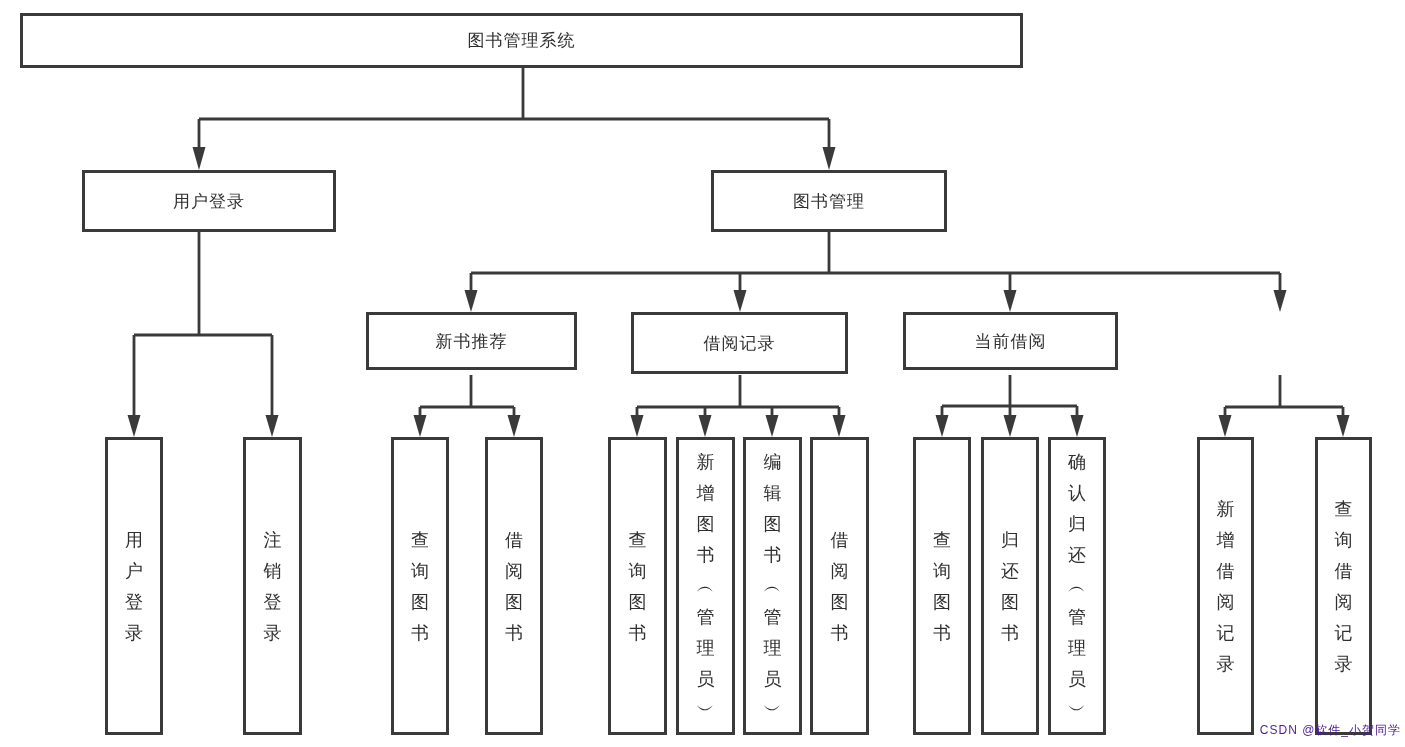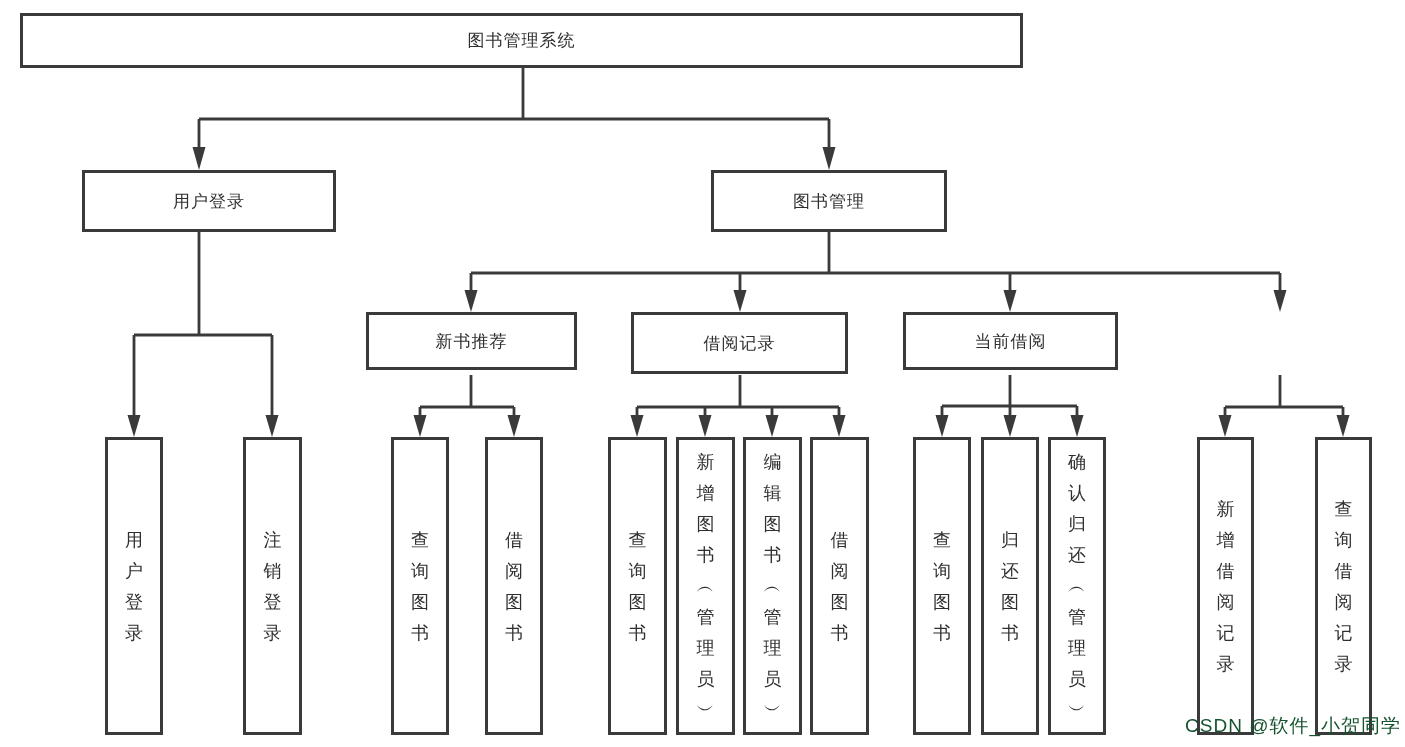--- a/index.html
+++ b/index.html
@@ -21,21 +21,21 @@
   }
   .hlabel{font-size:17px;letter-spacing:1px;color:#2f2f2f;}
   .leaf{z-index:2;}
   .vstack{
     display:flex;flex-direction:column;align-items:center;justify-content:center;
     gap:13px;font-size:18px;line-height:1;color:#2f2f2f;
   }
   .vstack .vch{height:18px;display:flex;align-items:center;justify-content:center;}
   #watermark{
     position:absolute;right:4px;bottom:8px;
-    font-size:19px;color:#14532d;letter-spacing:1px;
+    font-size:12px;color:#4c1d95;letter-spacing:1px;
     z-index:5;white-space:nowrap;
   }
 </style>
 </head>
 <body>
 
 <div id="canvas">
 
   <svg id="wires" viewBox="0 0 1405 747" xmlns="http://www.w3.org/2000/svg">
     <g stroke="#3a3a3a" stroke-width="2.8" fill="none">

